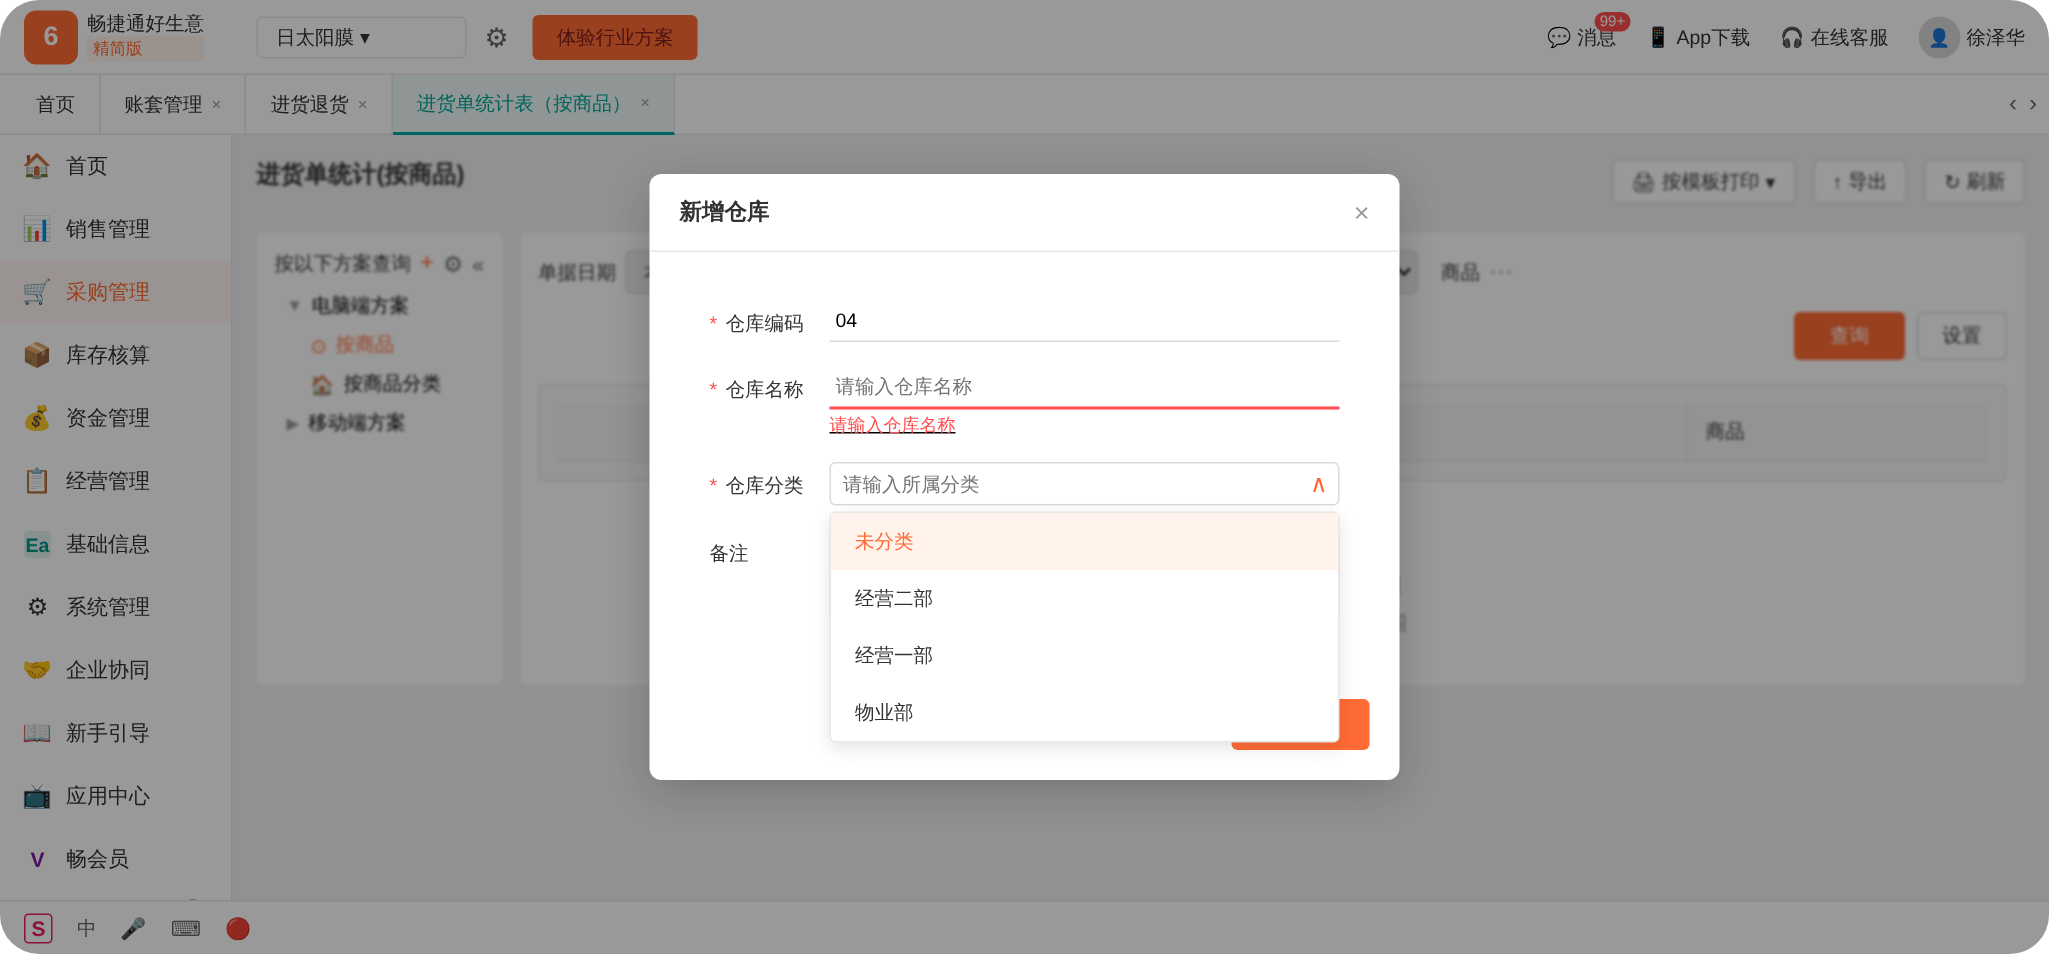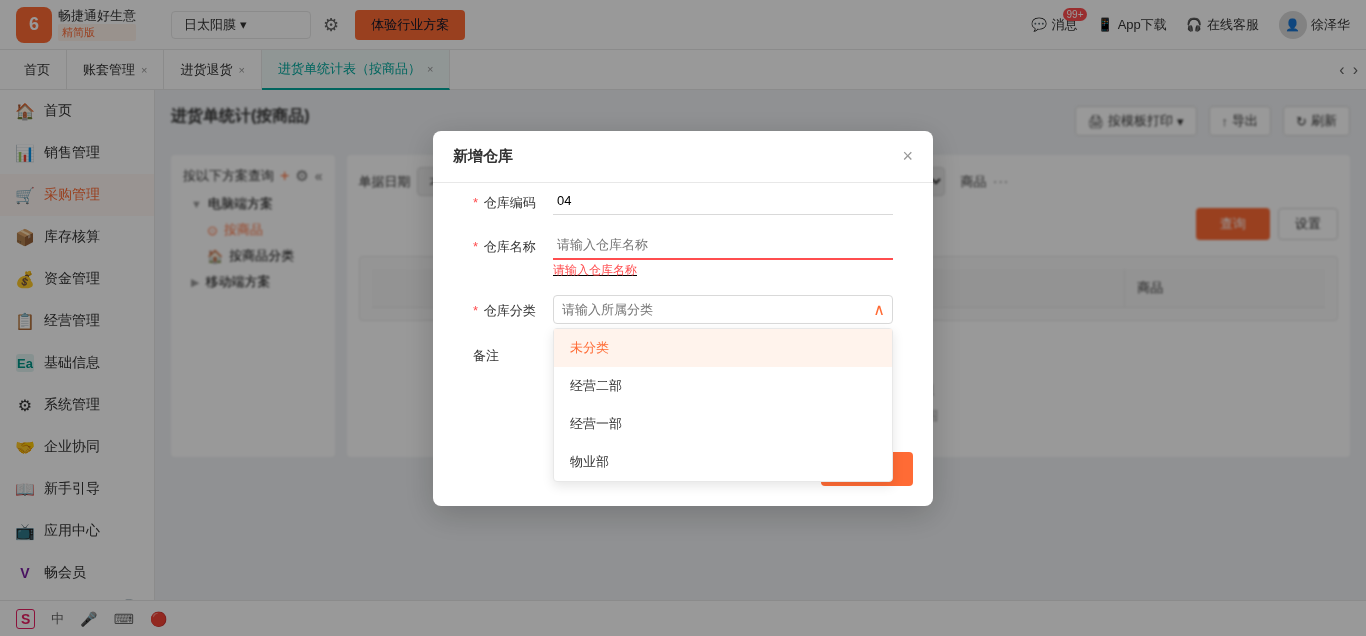--- a/index.html
+++ b/index.html
@@ -49,21 +49,21 @@
       min-width: 140px;
     }
     .header-actions {
       margin-left: auto;
       display: flex;
       align-items: center;
       gap: 20px;
     }
     .trial-btn {
       background: #ff6b35;
-      color: #0f172a;
+      color: #7f1d1d;
       border: none;
       padding: 6px 16px;
       border-radius: 4px;
       font-size: 13px;
       cursor: pointer;
     }
     .header-icon-item {
       display: flex;
       align-items: center;
       gap: 4px;
@@ -194,20 +194,21 @@
       position: fixed;
       top: 0;
       left: 0;
       width: 100%;
       height: 100%;
       background: rgba(0,0,0,0.4);
       z-index: 100;
       display: flex;
       align-items: center;
       justify-content: center;
+      border-radius: 26px;
     }
 
     
     .dialog {
       background: #fff;
       border-radius: 8px;
       width: 500px;
       box-shadow: 0 8px 32px rgba(0,0,0,0.2);
       position: relative;
       z-index: 200;
@@ -224,21 +225,21 @@
       font-weight: bold;
       color: #333;
     }
     .dialog-close {
       font-size: 18px;
       color: #999;
       cursor: pointer;
       line-height: 1;
     }
     .dialog-body {
-      padding: 4px 40px 20px;
+      padding: 32px 40px 20px;
     }
     .form-row {
       display: flex;
       align-items: flex-start;
       margin-bottom: 16px;
       position: relative;
     }
     .form-label {
       width: 80px;
       font-size: 13px;

